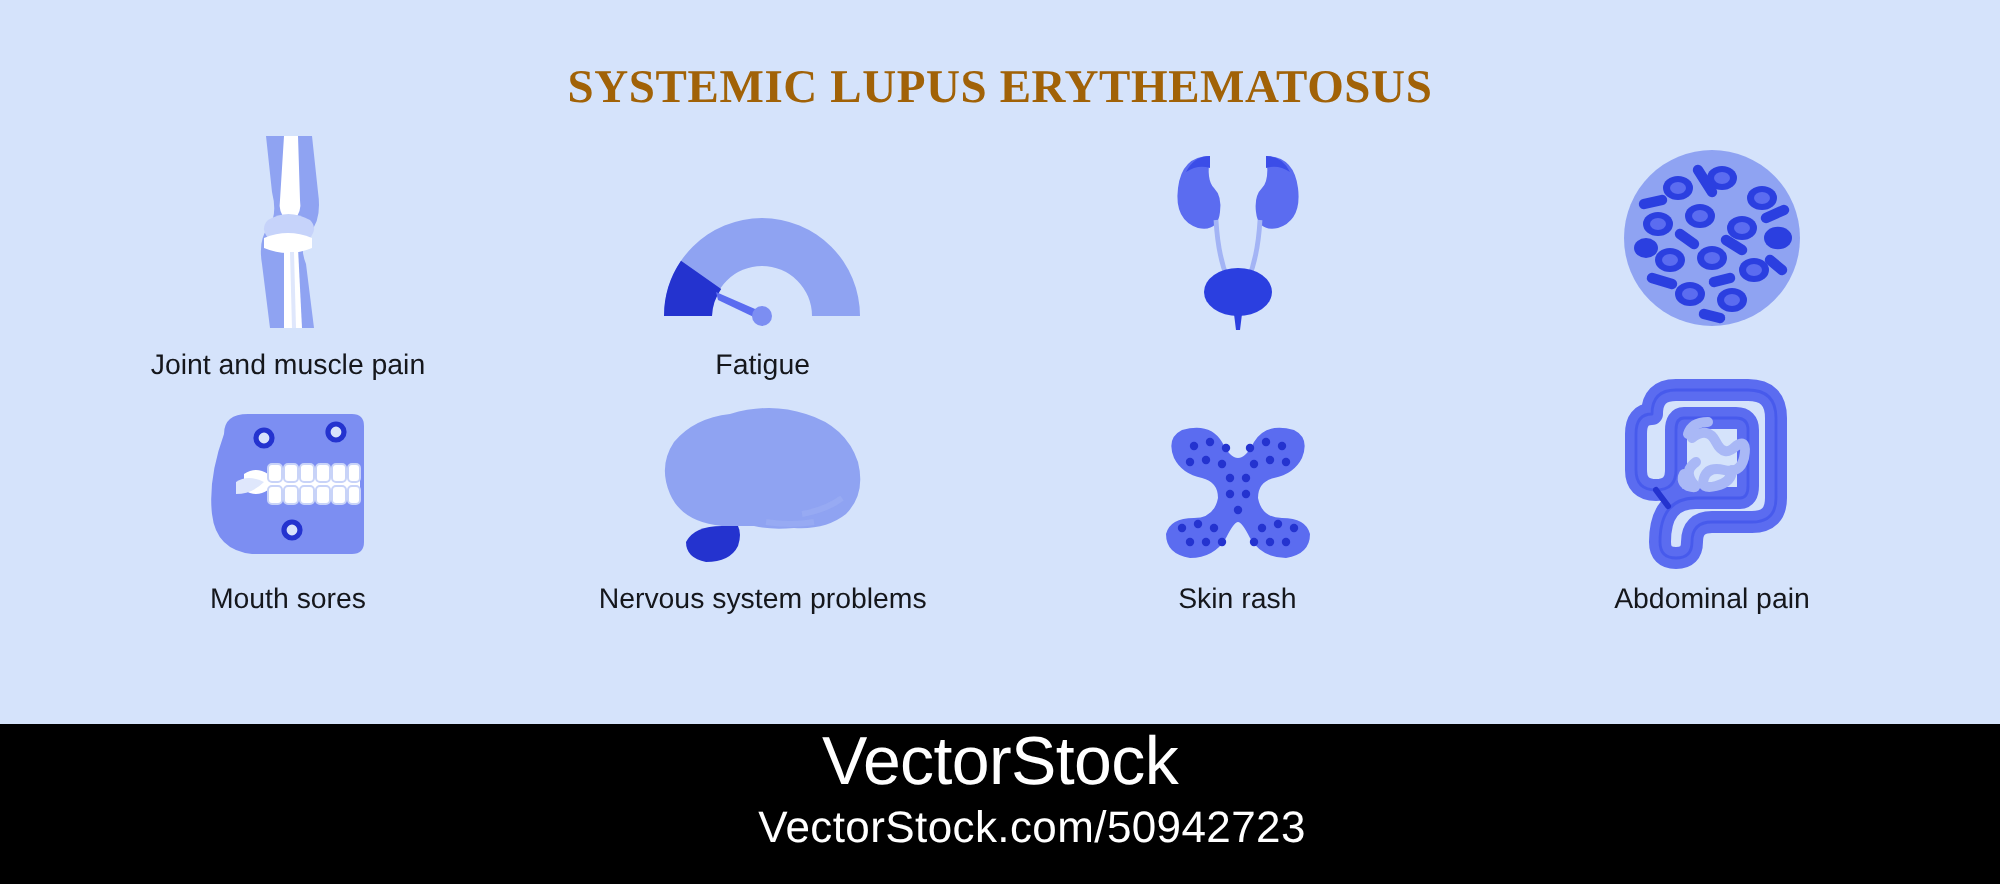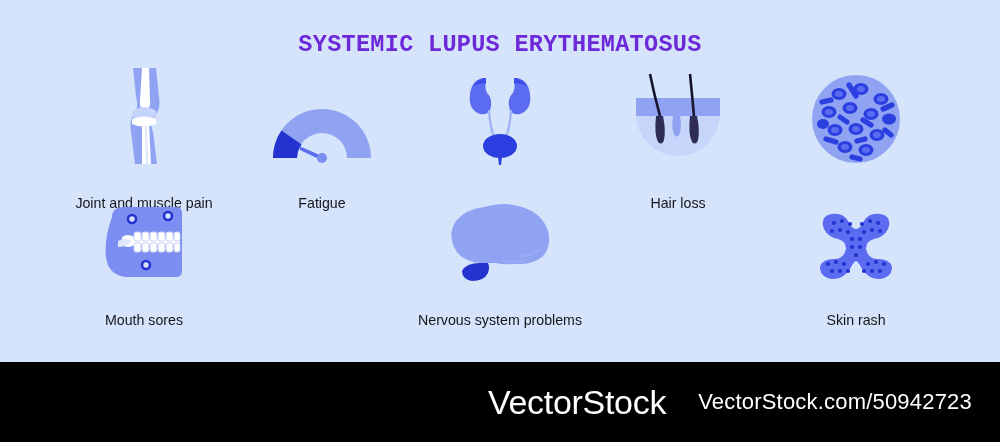--- a/index.html
+++ b/index.html
@@ -28,40 +28,39 @@
   }
   .title {
     position: absolute;
     left: 0;
     top: 31px;
     width: 1000px;
     text-align: center;
     font-size: 23.5px;
     font-weight: bold;
     letter-spacing: 0.3px;
-    color: #6d28d9;
-    font-family: Liberation Mono, monospace;
+    color: #a16207;
+    font-family: Liberation Serif, serif;
   }
   .grid-row {
     position: absolute;
     left: 0;
     width: 1000px;
     display: flex;
     justify-content: space-between;
     padding: 0 58px;
     box-sizing: border-box;
   }
   .row1 { top: 62px; }
   .row2 { top: 179px; }
   .cell {
     width: 172px;
     display: flex;
     flex-direction: column;
     align-items: center;
-    gap: 20px;
   }
   .icon-box {
     width: 172px;
     height: 104px;
     display: flex;
     align-items: flex-end;
     justify-content: center;
   }
   .icon-box svg { display: block; overflow: visible; }
   .caption {
@@ -74,23 +73,24 @@
   }
   .footer {
     position: absolute;
     left: 0;
     top: 362px;
     width: 1000px;
     height: 80px;
     background: #000000;
     display: flex;
     align-items: center;
-    justify-content: flex-end;
+    justify-content: flex-start;
     padding: 0 28px;
     box-sizing: border-box;
+    flex-direction: column;
   }
   .brand {
     color: #ffffff;
     font-size: 34px;
     letter-spacing: -0.3px;
     font-family: "Liberation Sans", sans-serif;
   }
   .stock-url {
     color: #ffffff;
     font-size: 22px;
@@ -144,34 +144,20 @@
             <path d="M52 8 Q66 8 68 24 Q70 40 58 44 Q48 46 47 36 Q46 28 50 24 Q54 20 52 8 Z" fill="#5b6cf0"></path>
             <path d="M52 8 Q60 8 64 16 Q58 12 52 14 Z" fill="#3b4de8"></path>
             <path d="M27 40 Q28 58 33 70" stroke="#a3b4f5" stroke-width="2.4" fill="none"></path>
             <path d="M49 40 Q48 58 43 70" stroke="#a3b4f5" stroke-width="2.4" fill="none"></path>
             <ellipse cx="38" cy="76" rx="17" ry="12" fill="#2b3fe0"></ellipse>
             <path d="M36 87 L40 87 L39 95 L37 95 Z" fill="#2b3fe0"></path>
           </svg>
         </div>
       </div>
 
-      <div class="cell">
-        <div class="icon-box">
-          <svg width="96" height="98" viewBox="0 0 96 98">
-            <path d="M6 30 L90 30 L90 46 A42 42 0 0 1 6 46 Z" fill="#c6d6fb"></path>
-            <path d="M6 30 L90 30 L90 48 L6 48 Z" fill="#8fa3f2"></path>
-            <path d="M26 48 Q24 66 28 74 Q32 78 34 72 Q36 62 33 48 Z" fill="#2e2b55"></path>
-            <path d="M30 48 Q24 26 20 6" stroke="#16142e" stroke-width="2.6" fill="none"></path>
-            <path d="M60 48 Q58 66 62 74 Q66 78 68 72 Q70 62 67 48 Z" fill="#2e2b55"></path>
-            <path d="M64 48 Q62 26 60 6" stroke="#16142e" stroke-width="2.6" fill="none"></path>
-            <path d="M43 48 Q41 62 45 68 Q48 70 50 65 Q52 58 50 48 Z" fill="#8fa3f2"></path>
-          </svg>
-        </div>
-        <div class="caption">Hair loss</div>
-      </div>
 
       <div class="cell">
         <div class="icon-box">
           <svg width="94" height="94" viewBox="0 0 94 94">
             <circle cx="47" cy="47" r="44" fill="#8fa3f2"></circle>
             <g fill="#2b3fe0">
               <ellipse cx="30" cy="22" rx="7.5" ry="6"></ellipse>
               <ellipse cx="52" cy="17" rx="7.5" ry="6"></ellipse>
               <ellipse cx="72" cy="27" rx="7.5" ry="6"></ellipse>
               <ellipse cx="20" cy="40" rx="7.5" ry="6"></ellipse>
@@ -293,20 +279,33 @@
                 <circle cx="58" cy="62" r="2.1"></circle>
                 <circle cx="66" cy="62" r="2.1"></circle>
               <circle cx="42" cy="46" r="2.1"></circle>
             </g>
           </svg>
         </div>
         <div class="caption">Skin rash</div>
       </div>
 
 
+      <div class="cell">
+        <div class="icon-box">
+          <svg width="96" height="96" viewBox="0 0 96 96">
+            <path d="M18 20 Q18 8 30 8 L66 8 Q80 8 80 22 L80 62 Q80 74 68 74 L48 74 Q38 74 38 84 Q38 92 30 92 Q22 92 22 84 Q22 62 40 62 L62 62 Q66 62 66 56 L66 28 Q66 22 60 22 L34 22 Q30 22 30 28 L30 48 Q30 58 20 58 Q10 58 10 48 L10 30 Q10 20 18 20 Z" fill="none" stroke="#5b6cf0" stroke-width="11" stroke-linecap="round" stroke-linejoin="round"></path>
+            <path d="M18 20 Q18 8 30 8 L66 8 Q80 8 80 22 L80 62 Q80 74 68 74 L48 74 Q38 74 38 84 Q38 92 30 92 Q22 92 22 84 Q22 62 40 62 L62 62 Q66 62 66 56 L66 28 Q66 22 60 22 L34 22 Q30 22 30 28 L30 48 Q30 58 20 58 Q10 58 10 48 L10 30 Q10 20 18 20 Z" fill="none" stroke="#3e51ea" stroke-width="1.4" stroke-linecap="round" stroke-linejoin="round" opacity="0.65"></path>
+            <path d="M38 32 Q46 26 50 34 Q54 42 60 36 Q66 32 64 42 Q62 50 54 48 Q46 46 44 52 Q42 58 50 56 Q58 54 58 48" fill="none" stroke="#a9b8f6" stroke-width="5" stroke-linecap="round" stroke-linejoin="round"></path>
+            <path d="M40 44 Q34 48 38 54 Q42 58 36 56 Q32 54 34 50" fill="none" stroke="#a9b8f6" stroke-width="5" stroke-linecap="round" stroke-linejoin="round"></path>
+            <path d="M46 24 Q38 24 36 30" fill="none" stroke="#a9b8f6" stroke-width="5" stroke-linecap="round"></path>
+            <path d="M20 58 L26 66" stroke="#2433cf" stroke-width="3" fill="none" stroke-linecap="round"></path>
+          </svg>
+        </div>
+        <div class="caption">Abdominal pain</div>
+      </div>
 
     </div>
   </div>
 
   <div class="footer">
     <div class="brand">VectorStock</div>
     <div class="stock-url">VectorStock.com/50942723</div>
   </div>
 
 </div>

